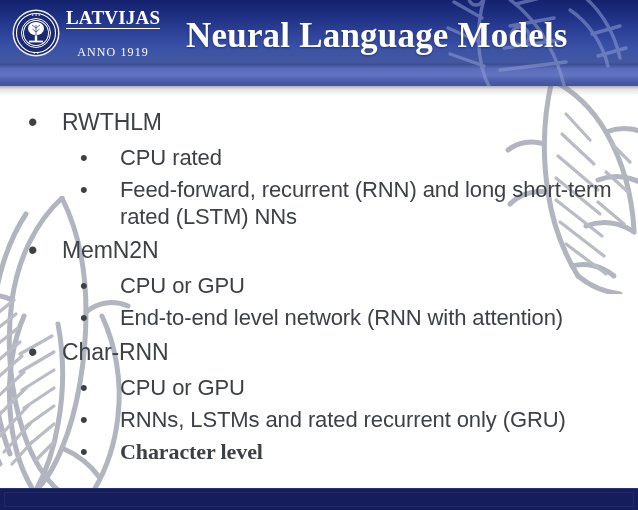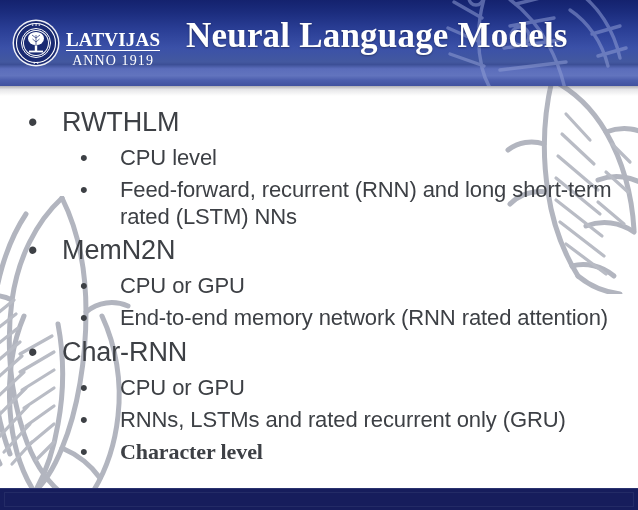--- a/index.html
+++ b/index.html
@@ -83,21 +83,21 @@
   }
 
   
   #logo {
     position: absolute;
     left: 11px;
     top: 8px;
     width: 184px;
     height: 60px;
     display: flex;
-    align-items: flex-end;
+    align-items: flex-start;
   }
   #logo-seal {
     width: 50px;
     height: 50px;
     flex: 0 0 auto;
   }
   #logo-text {
     margin-left: 5px;
     color: #ffffff;
     font-family: "Liberation Serif", serif;
@@ -112,23 +112,23 @@
   #logo-line-1 {
     border-bottom: 1.5px solid #ffffff;
     padding-bottom: 1px;
     display: inline-block;
   }
   #logo-line-2 {
     display: block;
     margin-top: 1px;
   }
   #logo-anno {
-    font-size: 14px;
+    font-size: 12px;
     letter-spacing: 1.1px;
-    margin-top: 3px;
+    margin-top: 17px;
     text-align: center;
     font-family: "Liberation Serif", serif;
   }
 
   
   #slide-title {
     position: absolute;
     left: 186px;
     top: 14px;
     width: 444px;
@@ -170,21 +170,21 @@
   .lvl1 {
     left: 28px;
     width: 600px;
   }
   .lvl1 .bullet-dot {
     width: 34px;
     font-size: 27px;
     line-height: 33px;
   }
   .lvl1 .bullet-text {
-    font-size: 27px;
+    font-size: 23px;
     line-height: 33px;
     letter-spacing: -.1px;
   }
 
   
   .lvl2 {
     left: 80px;
     width: 556px;
   }
   .lvl2 .bullet-dot {
@@ -347,41 +347,41 @@
 
   <div id="body">
 
     <div class="bullet-row lvl1" style="top:10px">
       <span class="bullet-dot">•</span>
       <span class="bullet-text">RWTHLM</span>
     </div>
 
     <div class="bullet-row lvl2" style="top:48px">
       <span class="bullet-dot">•</span>
-      <span class="bullet-text">CPU level</span>
+      <span class="bullet-text">CPU rated</span>
     </div>
 
     <div class="bullet-row lvl2" style="top:80px">
       <span class="bullet-dot">•</span>
       <span class="bullet-text">Feed-forward, recurrent (RNN) and long short-term rated (LSTM) NNs</span>
     </div>
 
     <div class="bullet-row lvl1" style="top:138px">
       <span class="bullet-dot">•</span>
       <span class="bullet-text">MemN2N</span>
     </div>
 
     <div class="bullet-row lvl2" style="top:176px">
       <span class="bullet-dot">•</span>
       <span class="bullet-text">CPU or GPU</span>
     </div>
 
     <div class="bullet-row lvl2" style="top:208px">
       <span class="bullet-dot">•</span>
-      <span class="bullet-text">End-to-end memory network (RNN rated attention)</span>
+      <span class="bullet-text">End-to-end level network (RNN with attention)</span>
     </div>
 
     <div class="bullet-row lvl1" style="top:240px">
       <span class="bullet-dot">•</span>
       <span class="bullet-text">Char-RNN</span>
     </div>
 
     <div class="bullet-row lvl2" style="top:278px">
       <span class="bullet-dot">•</span>
       <span class="bullet-text">CPU or GPU</span>

